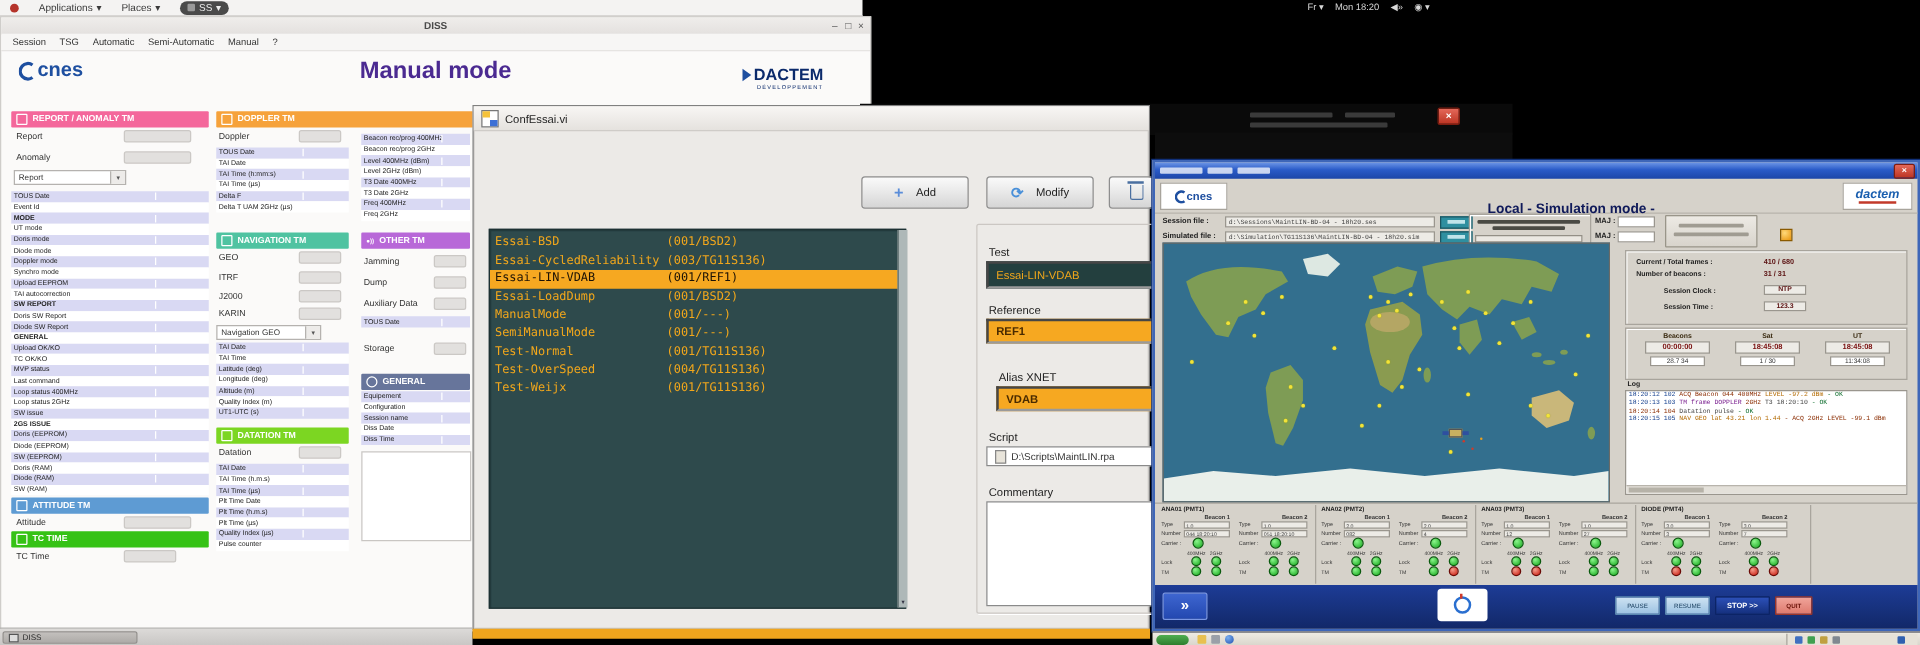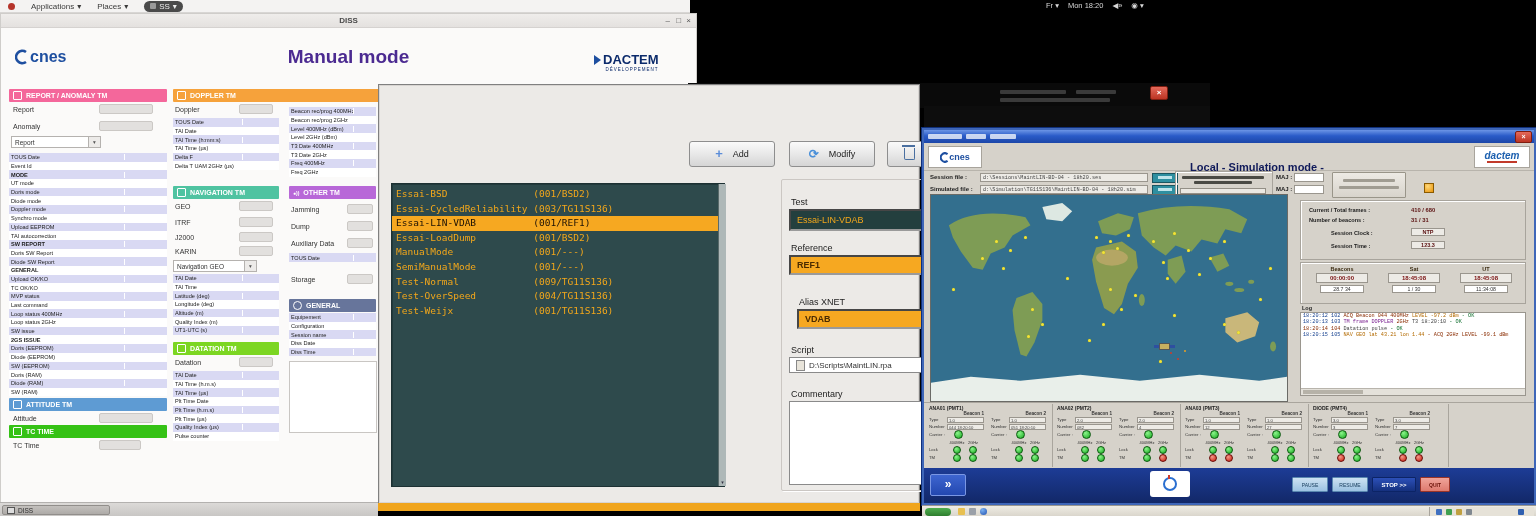--- a/index.html
+++ b/index.html
@@ -208,20 +208,28 @@
     <span><span>◉</span> <span>▾</span></span>
   </div>
 
   <div id="diss" class="abs">
     <div id="diss-titlebar" class="abs">
       <div id="diss-title">DISS</div>
       <span class="winctl" style="right:26px;">–</span>
       <span class="winctl" style="right:15px;">□</span>
       <span class="winctl" style="right:5px;">×</span>
     </div>
+    <div id="diss-menubar" class="abs">
+        <span>Session</span>
+        <span>TSG</span>
+        <span>Automatic</span>
+        <span>Semi-Automatic</span>
+        <span>Manual</span>
+        <span>?</span>
+      </div>
 
     <div id="cnes-logo" class="abs">
       <svg width="13" height="16" viewBox="0 0 13 16">
           <path d="M11,3 A6.2,6.2 0 1 0 11,13" stroke="#1E4FA0" stroke-width="2.6" fill="none"></path>
         </svg>
       <span class="cnestxt">cnes</span>
     </div>
     <div id="manual-title" class="abs">Manual mode</div>
     <div id="dactem-logo" class="abs">
       <span class="dname">
@@ -582,20 +590,24 @@
   </div>
 
   <div id="frag1" class="abs"></div>
   <div id="frag2" class="abs"></div>
   <span class="blurbar abs" style="left:1000px;top:90px;width:66px;height:4px;"></span>
   <span class="blurbar abs" style="left:1076px;top:90px;width:40px;height:4px;"></span>
   <span class="blurbar abs" style="left:1000px;top:98px;width:110px;height:4px;"></span>
   <div id="frag-close" class="abs">×</div>
 
   <div id="conf" class="abs">
+    <div id="conf-titlebar" class="abs">
+      <span id="vi-icon"></span>
+      <span id="conf-title">ConfEssai.vi</span>
+    </div>
 
     <div class="wbtn" style="left:310px;top:56px;width:86px;">
       <span class="plus-glyph">+</span>
       <span>Add</span>
     </div>
     <div class="wbtn" style="left:410px;top:56px;width:86px;">
       <span class="refresh-glyph">⟳</span>
       <span>Modify</span>
     </div>
     <div class="wbtn" style="left:508px;top:56px;width:44px;">
@@ -604,21 +616,21 @@
 
     <div class="groupline" style="left:402px;top:94px;width:156px;height:310px;"></div>
 
     <div id="essai-list" class="abs">
         <div class="lrow">Essai-BSD               (001/BSD2)</div>
         <div class="lrow">Essai-CycledReliability (003/TG11S136)</div>
         <div class="lrow sel">Essai-LIN-VDAB          (001/REF1)</div>
         <div class="lrow">Essai-LoadDump          (001/BSD2)</div>
         <div class="lrow">ManualMode              (001/---)</div>
         <div class="lrow">SemiManualMode          (001/---)</div>
-        <div class="lrow">Test-Normal             (009/TG11S136)</div>
+        <div class="lrow">Test-Normal             (001/TG11S136)</div>
         <div class="lrow">Test-OverSpeed          (004/TG11S136)</div>
         <div class="lrow">Test-Weijx              (001/TG11S136)</div>
       </div>
     <div id="list-scroll" class="abs">
       <span class="sarrow">▾</span>
     </div>
 
     <span class="fform-label" style="left:412px;top:112px;">Test</span>
     <div class="ffield" id="f-test" style="left:410px;top:124px;width:150px;">Essai-LIN-VDAB</div>
     <span class="fform-label" style="left:412px;top:158px;">Reference</span>

